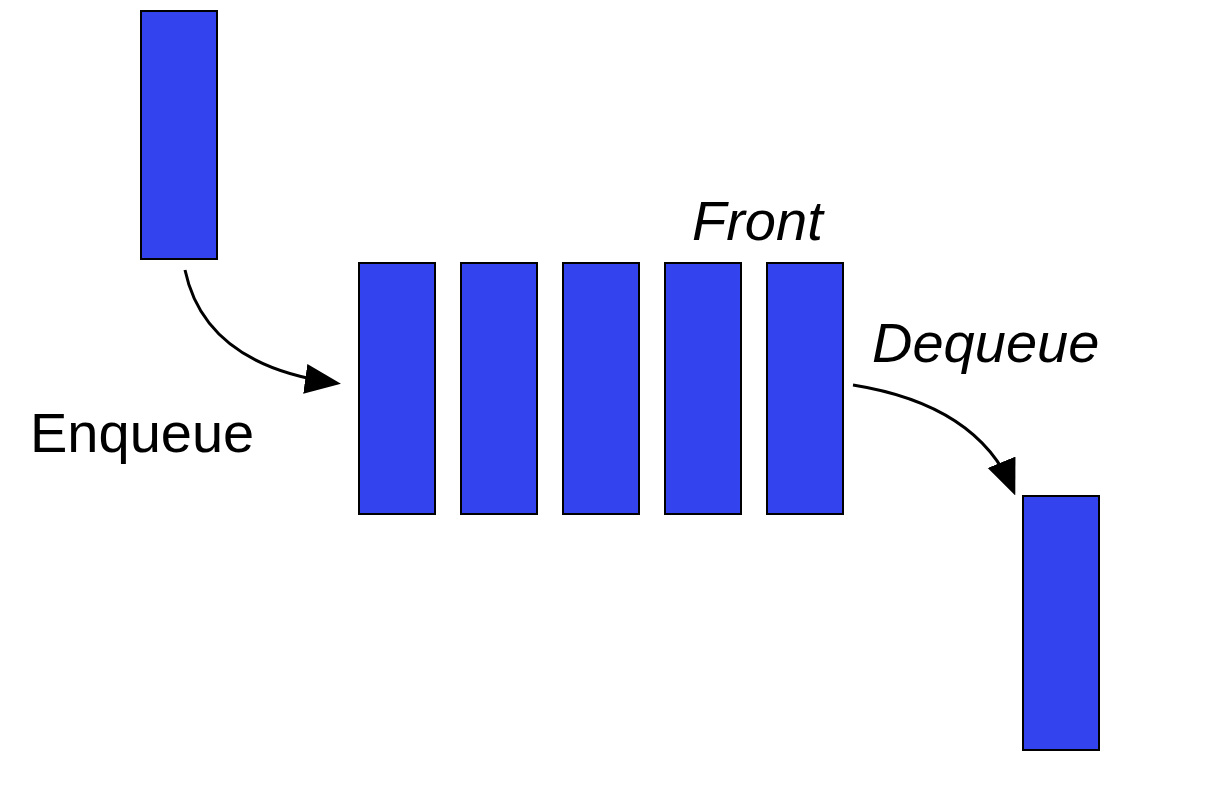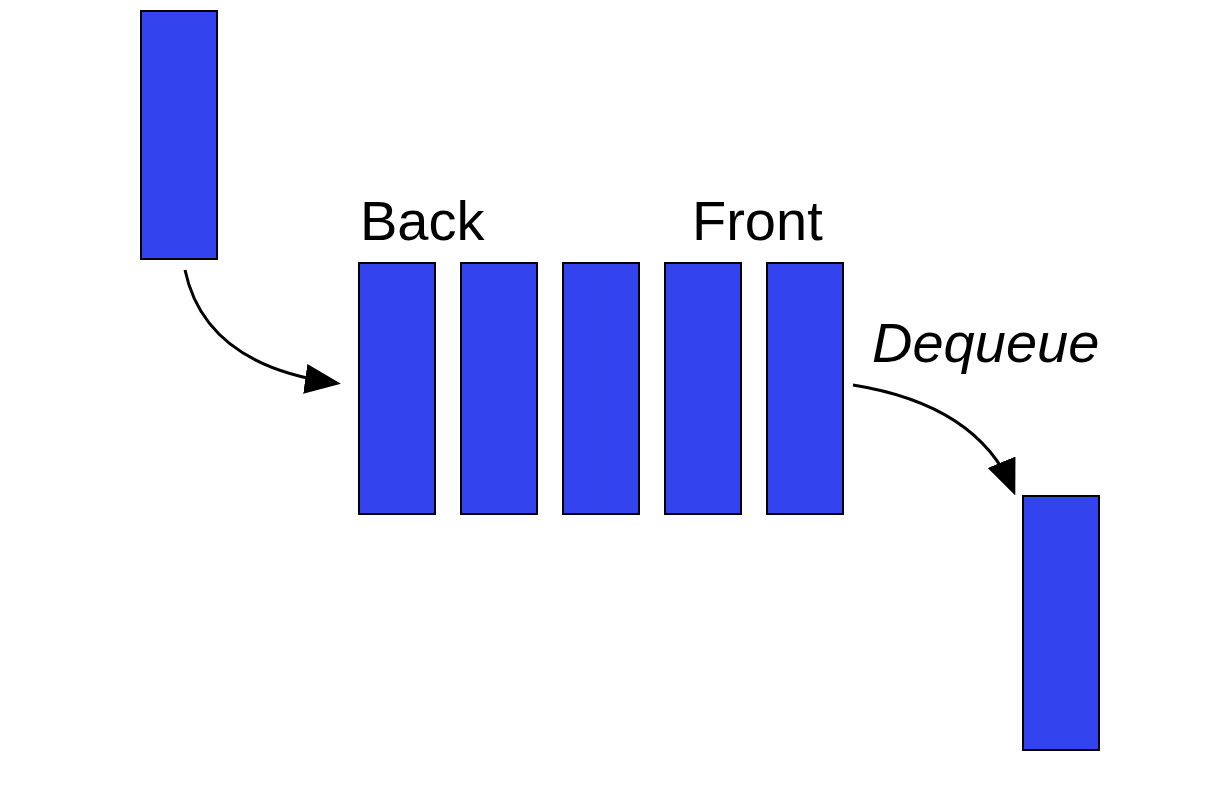--- a/index.html
+++ b/index.html
@@ -42,22 +42,22 @@
   <div class="queue-block" style="left: 140px; top: 10px; width: 78px; height: 250px;"></div>
 
   <div class="queue-block" style="left: 358px; top: 262px; width: 78px; height: 253px;"></div>
   <div class="queue-block" style="left: 460px; top: 262px; width: 78px; height: 253px;"></div>
   <div class="queue-block" style="left: 562px; top: 262px; width: 78px; height: 253px;"></div>
   <div class="queue-block" style="left: 664px; top: 262px; width: 78px; height: 253px;"></div>
   <div class="queue-block" style="left: 766px; top: 262px; width: 78px; height: 253px;"></div>
 
   <div class="queue-block" style="left: 1022px; top: 495px; width: 78px; height: 256px;"></div>
 
-  <div class="label" style="left: 360px; top: 188px;">Back</div>
-  <div class="label" style="left: 692px; top: 188px;">Front</div>
+  <div class="label" style="left: 692px; top: 188px; font-style: italic;">Front</div>
+  <div class="label" style="left: 30px; top: 400px;">Enqueue</div>
   <div class="label" style="left: 872px; top: 310px; font-style: italic;">Dequeue</div>
 
   <svg class="arrow-svg" style="left: 175px; top: 265px; width: 180px; height: 140px;" viewBox="0 0 180 140">
     <defs>
       <marker id="arrowhead1" markerWidth="12" markerHeight="12" refX="10" refY="5" orient="auto">
         <polygon points="0 0, 12 5, 0 10" fill="black"></polygon>
       </marker>
     </defs>
     <path d="M 10 5 Q 30 100, 160 118" stroke="black" stroke-width="3" fill="none" marker-end="url(#arrowhead1)"></path>
   </svg>

